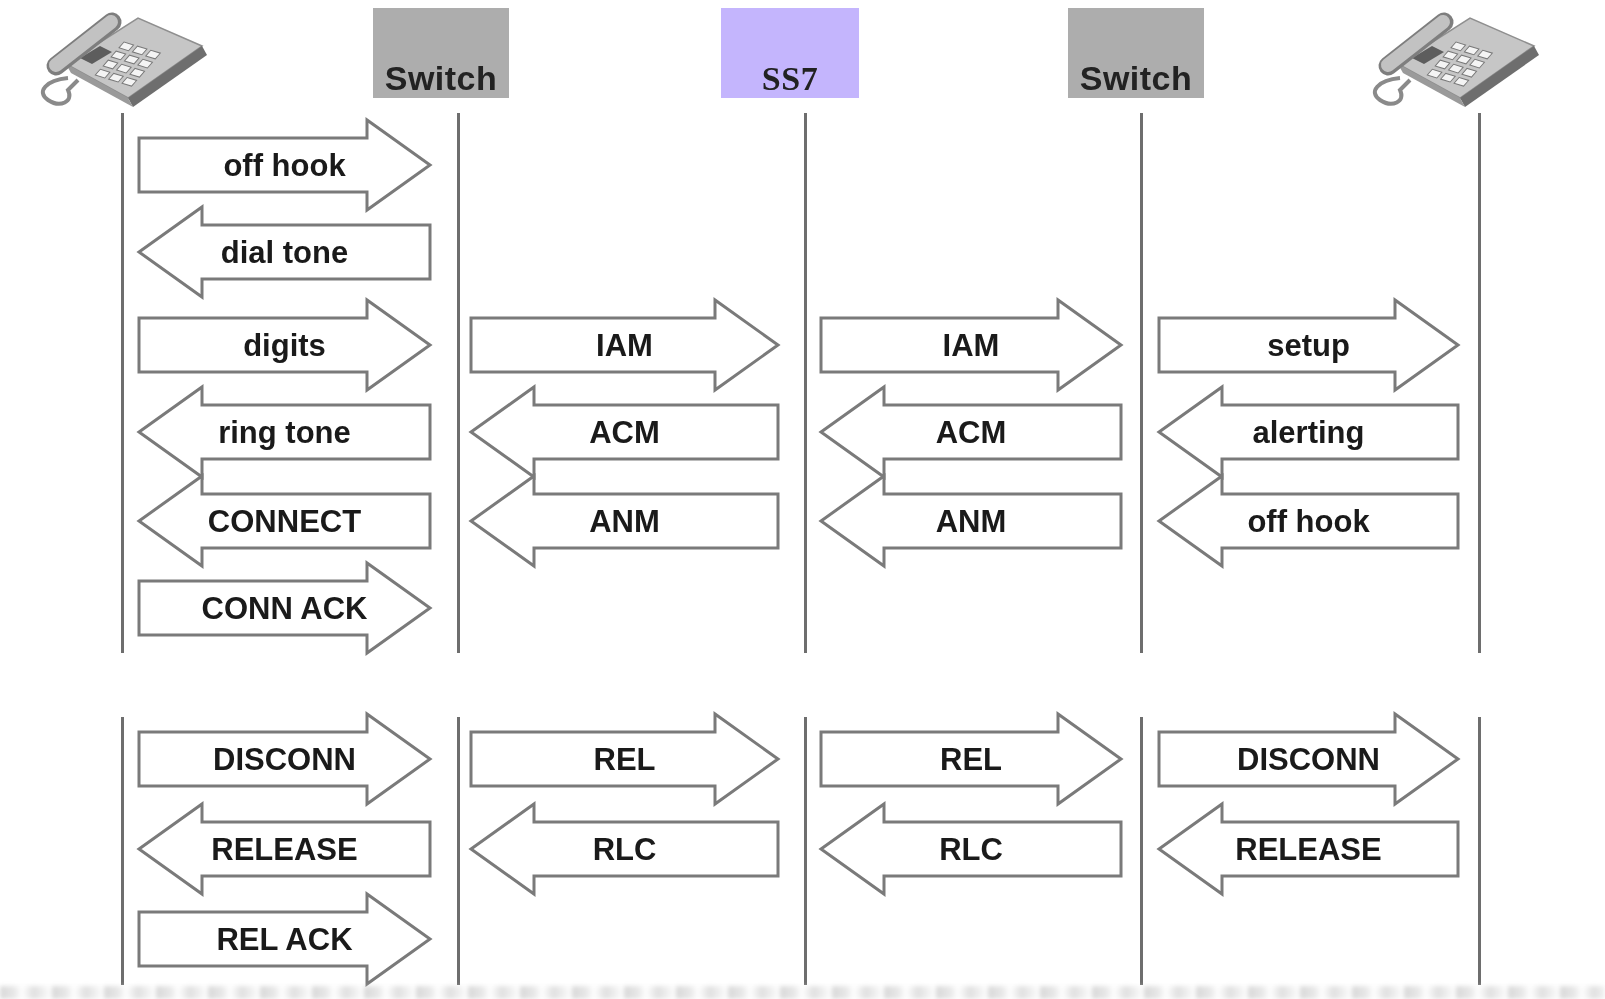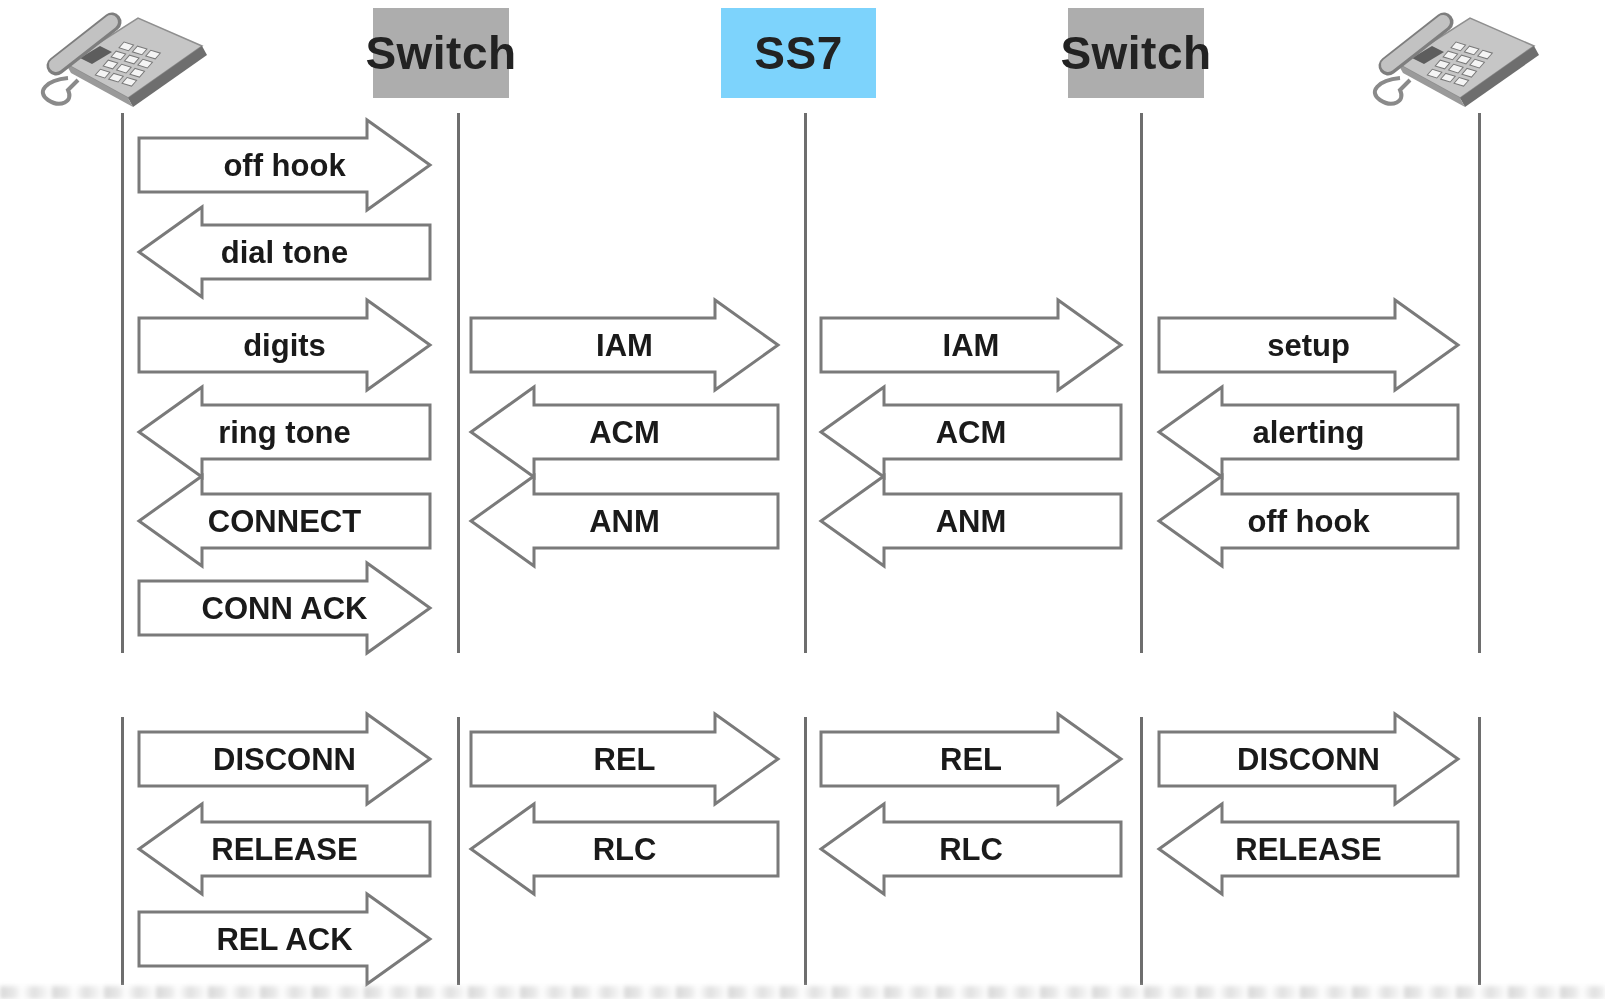--- a/index.html
+++ b/index.html
@@ -1,22 +1,22 @@
 <!DOCTYPE html>
 <html><head>
 <meta charset="utf-8">
 <style>
   html,body{margin:0;padding:0;background:#ffffff;}
   .stage{
     position:relative;width:1605px;height:999px;background:#ffffff;
     font-family:"Liberation Sans",sans-serif;overflow:hidden;
   }
   .nodebox{
-    position:absolute;display:flex;align-items:center;justify-content:center;
-    font-size:46px;font-weight:bold;letter-spacing:0.5px;
+    position:absolute;display:flex;align-items:flex-end;justify-content:center;
+    font-size:34px;font-weight:bold;letter-spacing:0.5px;
   }
   .lifeline{position:absolute;width:3px;}
   .arrow-svg{position:absolute;overflow:visible;}
   .arrow-label{
     font-family:"Liberation Sans",sans-serif;font-size:31px;font-weight:bold;
   }
   .phone-icon{position:absolute;}
   .artifact{
     position:absolute;left:0;bottom:0;width:100%;height:13px;opacity:.45;
     background:repeating-linear-gradient(90deg,
@@ -65,21 +65,21 @@
   </svg>
 
   <svg class="phone-icon" style="left:28px;top:2px" width="185" height="108" viewBox="0 0 185 108">
     <use href="#phone-shape"></use>
   </svg>
 
   <div class="nodebox" style="left: 373px; top: 8px; width: 136px; height: 90px; background: rgb(173, 173, 173); color: rgb(34, 34, 34);">
     <span>Switch</span>
   </div>
 
-  <div class="nodebox" style="left: 721px; top: 8px; width: 155px; height: 90px; background: #7dd3fc; color: rgb(34, 34, 34);">
+  <div class="nodebox" style="left: 721px; top: 8px; width: 138px; height: 90px; background: #c4b5fd; color: rgb(34, 34, 34); font-family: Liberation Serif, serif;">
     <span>SS7</span>
   </div>
 
   <div class="nodebox" style="left: 1068px; top: 8px; width: 136px; height: 90px; background: rgb(173, 173, 173); color: rgb(34, 34, 34);">
     <span>Switch</span>
   </div>
 
   <svg class="phone-icon" style="left:1360px;top:2px" width="185" height="108" viewBox="0 0 185 108">
     <use href="#phone-shape"></use>
   </svg>

